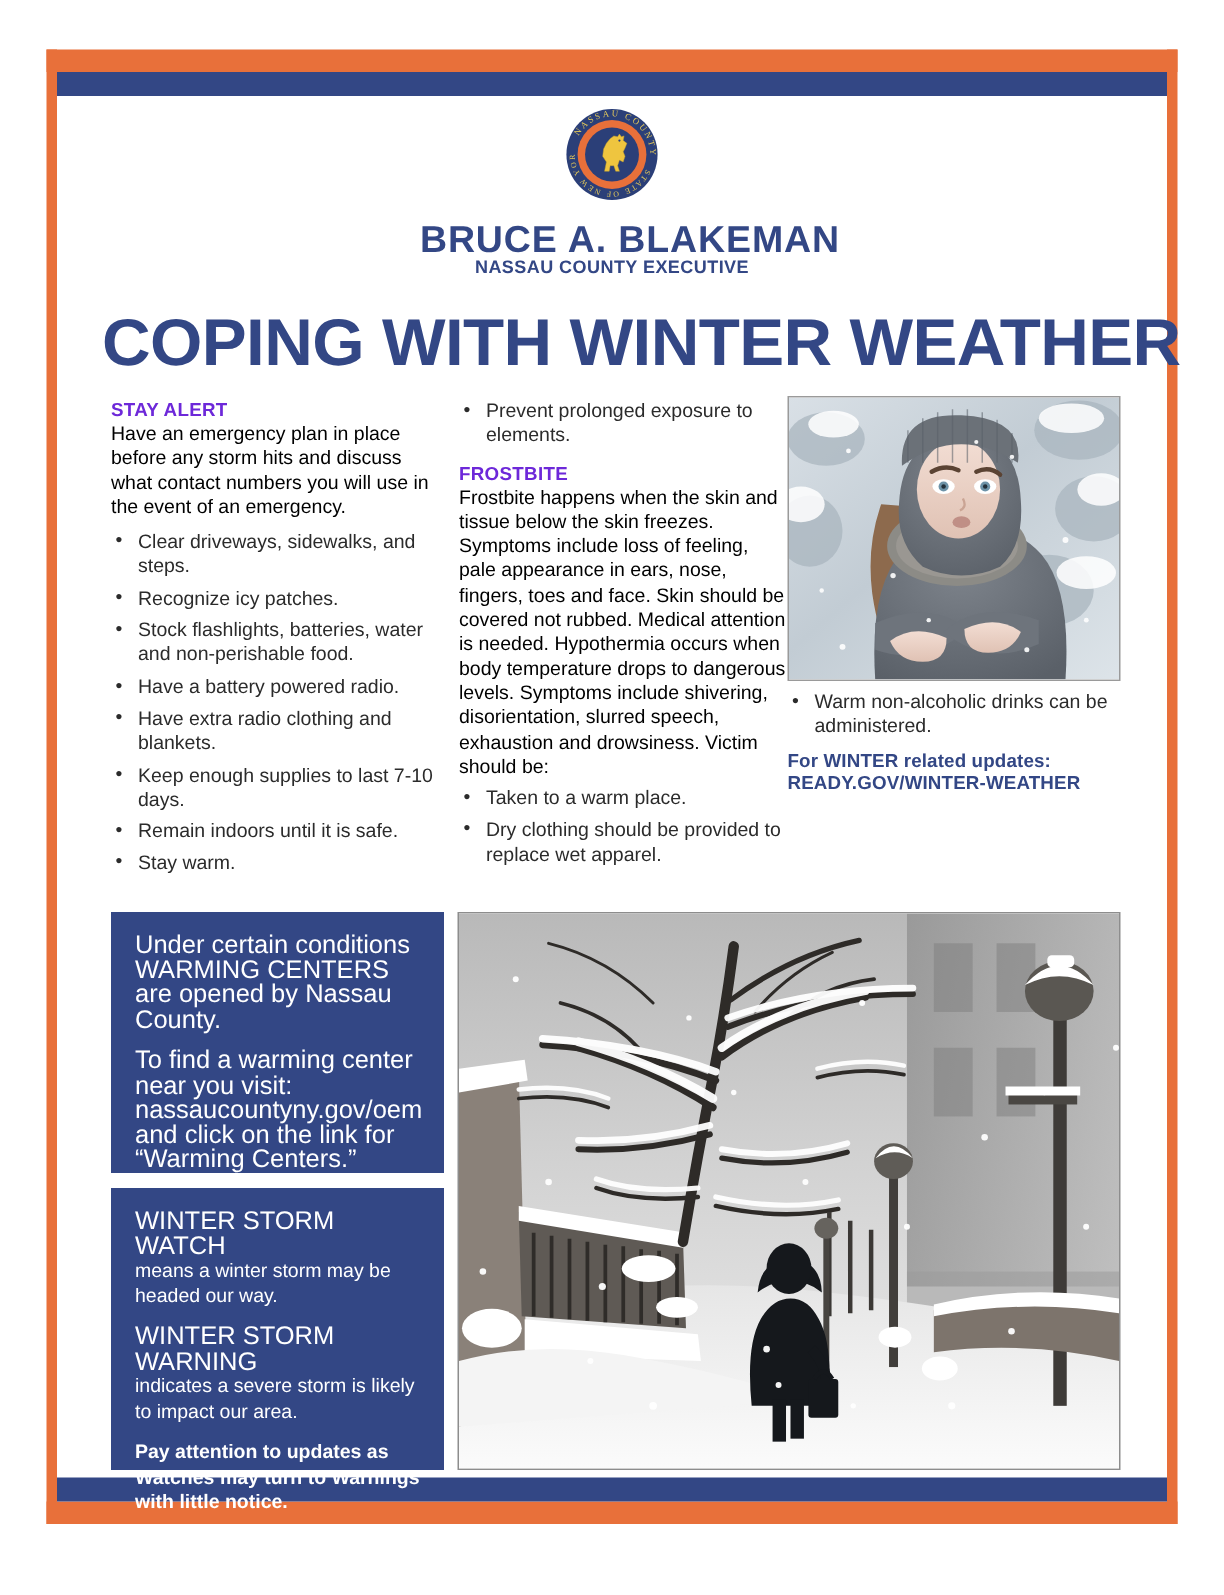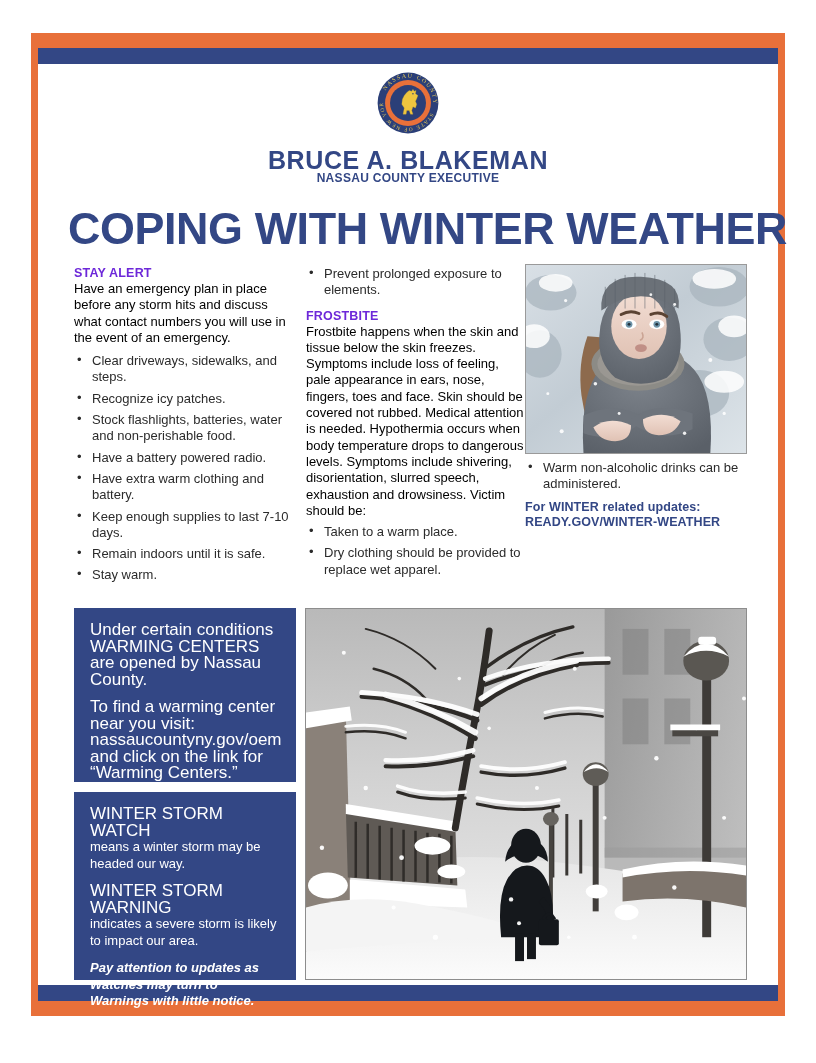--- a/index.html
+++ b/index.html
@@ -50,21 +50,21 @@
 
   
   .seal-wrap {
     position: absolute; left: 0; top: 8px; width: 740px;
     display: flex; justify-content: center;
   }
   .seal { width: 62px; height: 62px; }
 
   
   .exec-name {
-    position: absolute; left: 0; top: 82px; width: 740px;
+    position: absolute; left: 12px; top: 82px; width: 740px;
     text-align: center;
     font-size: 25px; font-weight: bold; letter-spacing: .6px;
     color: #334785;
   }
   .exec-title {
     position: absolute; left: 0; top: 107px; width: 740px;
     text-align: center;
     font-size: 12px; font-weight: bold; letter-spacing: .3px;
     color: #334785;
   }
@@ -142,21 +142,21 @@
   .box-warming { left: 36px; top: 544px; width: 222px; height: 174px; }
   .box-storm   { left: 36px; top: 728px; width: 222px; height: 188px; }
 
   .bb-strong {
     font-size: 17px; font-weight: normal; line-height: 16.5px;
   }
   .bb-reg {
     font-size: 13px; line-height: 16.5px;
   }
   .bb-ital {
-    font-size: 13px; font-style: italic; font-weight: bold; line-height: 16.5px;
+    font-size: 13px; font-weight: bold; line-height: 16.5px;
   }
   .bb-gap { height: 11px; }
 
   
   .photo-street {
     position: absolute;
     left: 267px; top: 544px;
     width: 442px; height: 372px;
     border: 1px solid #8d8d8d;
     overflow: hidden;
@@ -205,21 +205,21 @@
     <div class="main-title">COPING WITH WINTER WEATHER</div>
 
     <div class="col col-1">
       <div class="sec-head">STAY ALERT</div>
       <div class="para">Have an emergency plan in place before any storm hits and discuss what contact numbers you will use in the event of an emergency.</div>
       <ul class="blist">
         <li>Clear driveways, sidewalks, and steps.</li>
         <li>Recognize icy patches.</li>
         <li>Stock flashlights, batteries, water and non-perishable food.</li>
         <li>Have a battery powered radio.</li>
-        <li>Have extra warm clothing and battery.</li>
+        <li>Have extra radio clothing and blankets.</li>
         <li>Keep enough supplies to last 7-10 days.</li>
         <li>Remain indoors until it is safe.</li>
         <li>Stay warm.</li>
       </ul>
     </div>
 
     <div class="col col-2">
       <ul class="blist" style="margin-top:0">
         <li>Prevent prolonged exposure to elements.</li>
       </ul>

